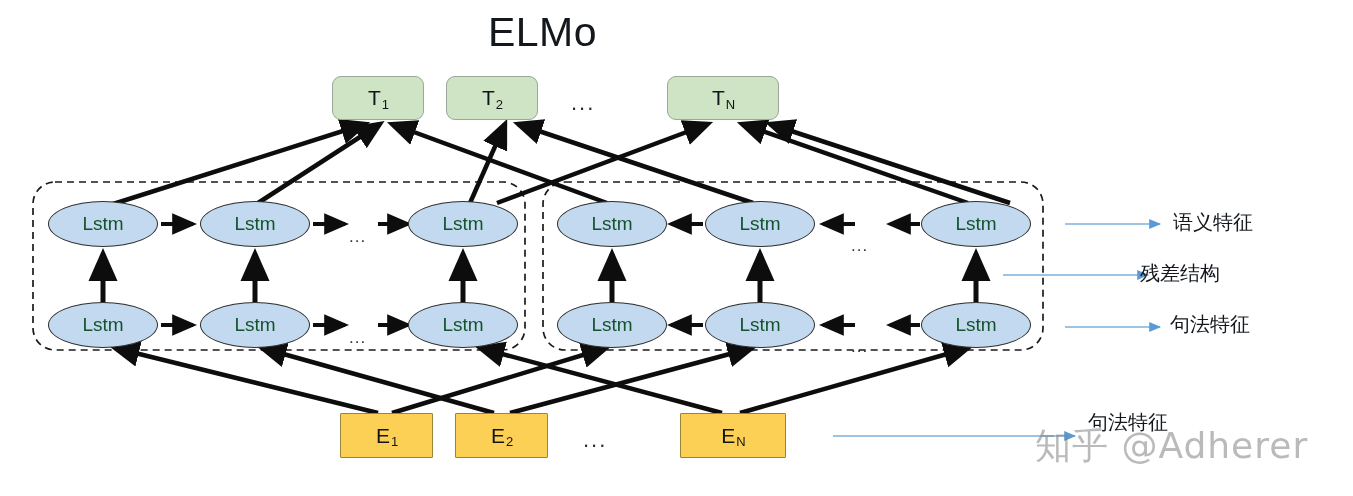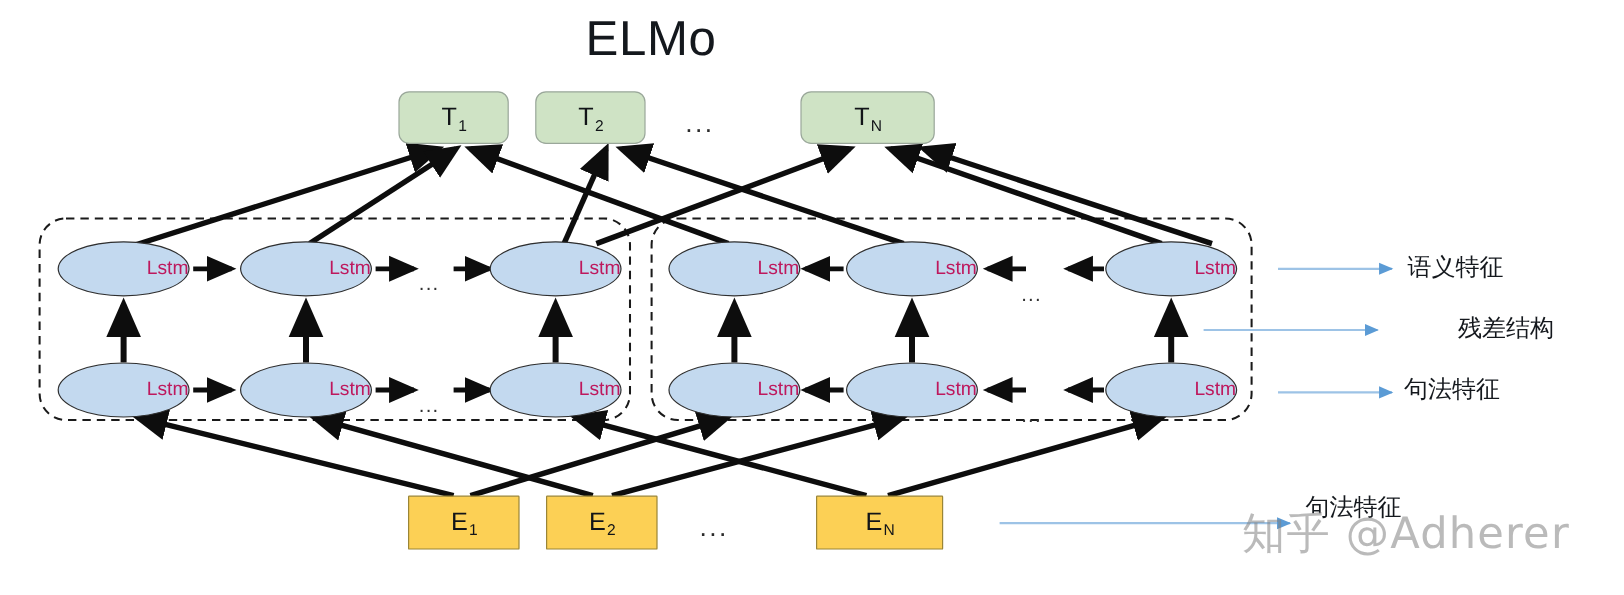--- a/index.html
+++ b/index.html
@@ -76,23 +76,23 @@
   .lstm {
     position: absolute;
     box-sizing: border-box;
     width: 110px;
     height: 46px;
     border-radius: 50%;
     background: #c3d9ef;
     border: 1.5px solid #2f2f2f;
     display: flex;
     align-items: center;
-    justify-content: flex-end;
-    font-size: 16px;
-    color: #be185d;
+    justify-content: center;
+    font-size: 19px;
+    color: #14532d;
   }
   
   .dots {
     position: absolute;
     font-size: 22px;
     letter-spacing: 2px;
     color: #2b2b2b;
     line-height: 1;
   }
   .dots-small {
@@ -283,19 +283,19 @@
     <span>E</span>
       <span class="sub">2</span>
   </div>
   <div class="ebox" style="left:680px; top:413px; width:106px; height:45px;">
     <span>E</span>
       <span class="sub">N</span>
   </div>
   <div class="dots" style="left:583px; top:429px;">...</div>
 
   <div class="anno" style="left:1173px; top:212px;">语义特征</div>
-  <div class="anno" style="left:1215px; top:263px;">残差结构</div>
+  <div class="anno" style="left:1140px; top:263px;">残差结构</div>
   <div class="anno" style="left:1170px; top:314px;">句法特征</div>
   <div class="anno" style="left:1088px; top:412px;">句法特征</div>
 
   <div class="watermark" style="left:1035px; top:428px;">知乎 @Adherer</div>
 
 </div>
 
 </body></html>

